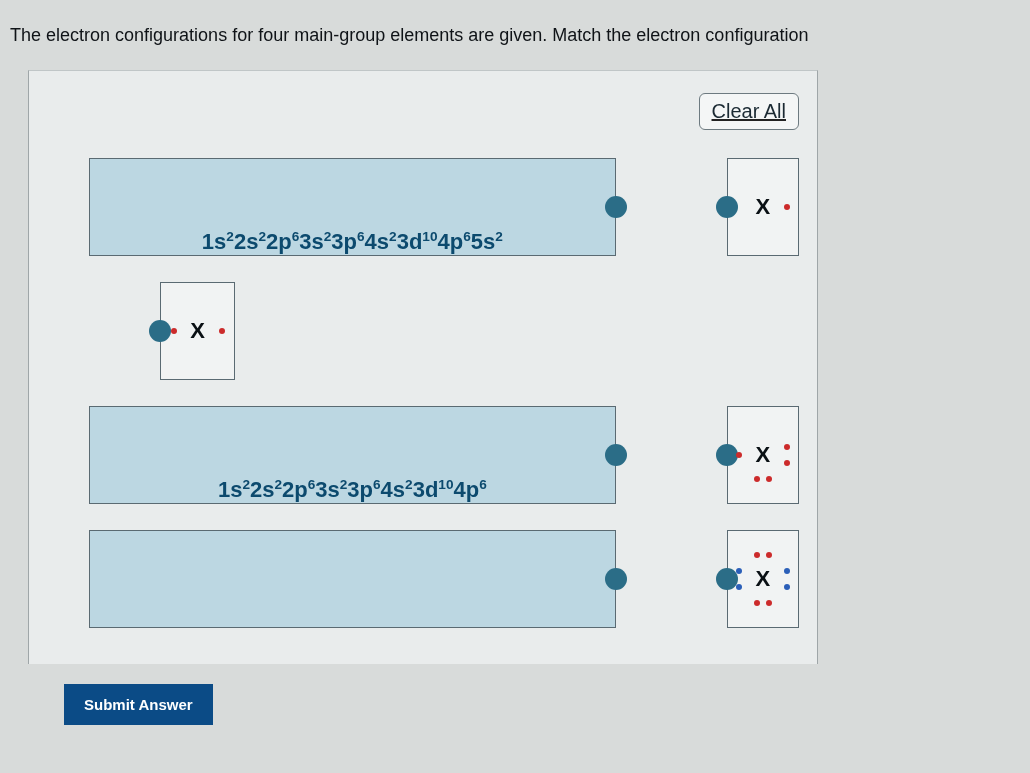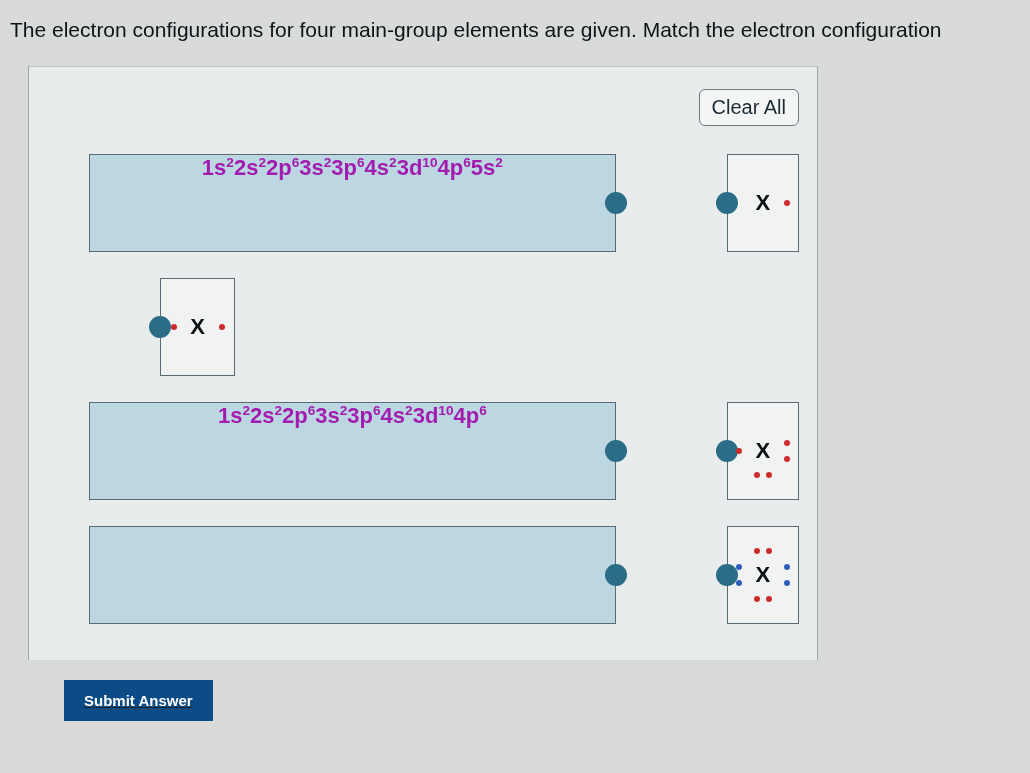--- a/index.html
+++ b/index.html
@@ -5,37 +5,38 @@
   * { box-sizing: border-box; margin: 0; padding: 0; }
   body {
     font-family: Arial, Helvetica, sans-serif;
     background: #d8dbda;
     width: 1030px;
     height: 773px;
     overflow: hidden;
     color: #222;
   }
   .prompt {
-    font-size: 21px;
-    padding: 18px 10px 24px 10px;
+    font-size: 18px;
+    padding: 25px 10px 24px 10px;
     color: #0f1317;
   }
   .panel {
     margin: 0 0 0 28px;
     width: 790px;
     background: #e9ecec;
     border: 1px solid #9fa6a8;
     border-top-color: #c0c6c7;
     border-bottom: none;
     padding: 22px 18px 26px 16px;
   }
   .topbar {
     display: flex;
     justify-content: flex-end;
     margin-bottom: 28px;
+    text-decoration: underline;
   }
   .clear-btn {
     background: #f4f6f6;
     border: 1px solid #6d7a80;
     border-radius: 6px;
     padding: 6px 12px;
     font-size: 20px;
     color: #1b2a33;
     cursor: pointer;
   }
@@ -44,25 +45,25 @@
     align-items: stretch;
     margin-bottom: 26px;
   }
   .left-card {
     position: relative;
     width: 545px;
     height: 98px;
     background: #bcd7e2;
     border: 1px solid #5a6a72;
     display: flex;
-    align-items: flex-start;
+    align-items: flex-end;
     justify-content: center;
     font-size: 22px;
     font-weight: bold;
-    color: #a21caf;
+    color: #0c4a6e;
     padding: 0 14px;
     margin-left: 44px;
   }
   .left-card .connector {
     position: absolute;
     right: -12px;
     top: 50%;
     margin-top: -11px;
     width: 22px;
     height: 22px;
@@ -123,21 +124,20 @@
   .tr     { top: -2px;    left: 28px; }         
 
   .ec sup { font-size: 0.62em; vertical-align: super; line-height: 0; }
 
   .footer {
     display: flex;
     align-items: flex-end;
     gap: 1px;
     padding: 20px 0 0 64px;
     font-size: 17px;
-    text-decoration: underline;
   }
   .btn-primary {
     background: #0b4b86;
     color: #fff;
     border: none;
     padding: 12px 20px;
     font-size: 15px;
     font-weight: bold;
     cursor: pointer;
   }

